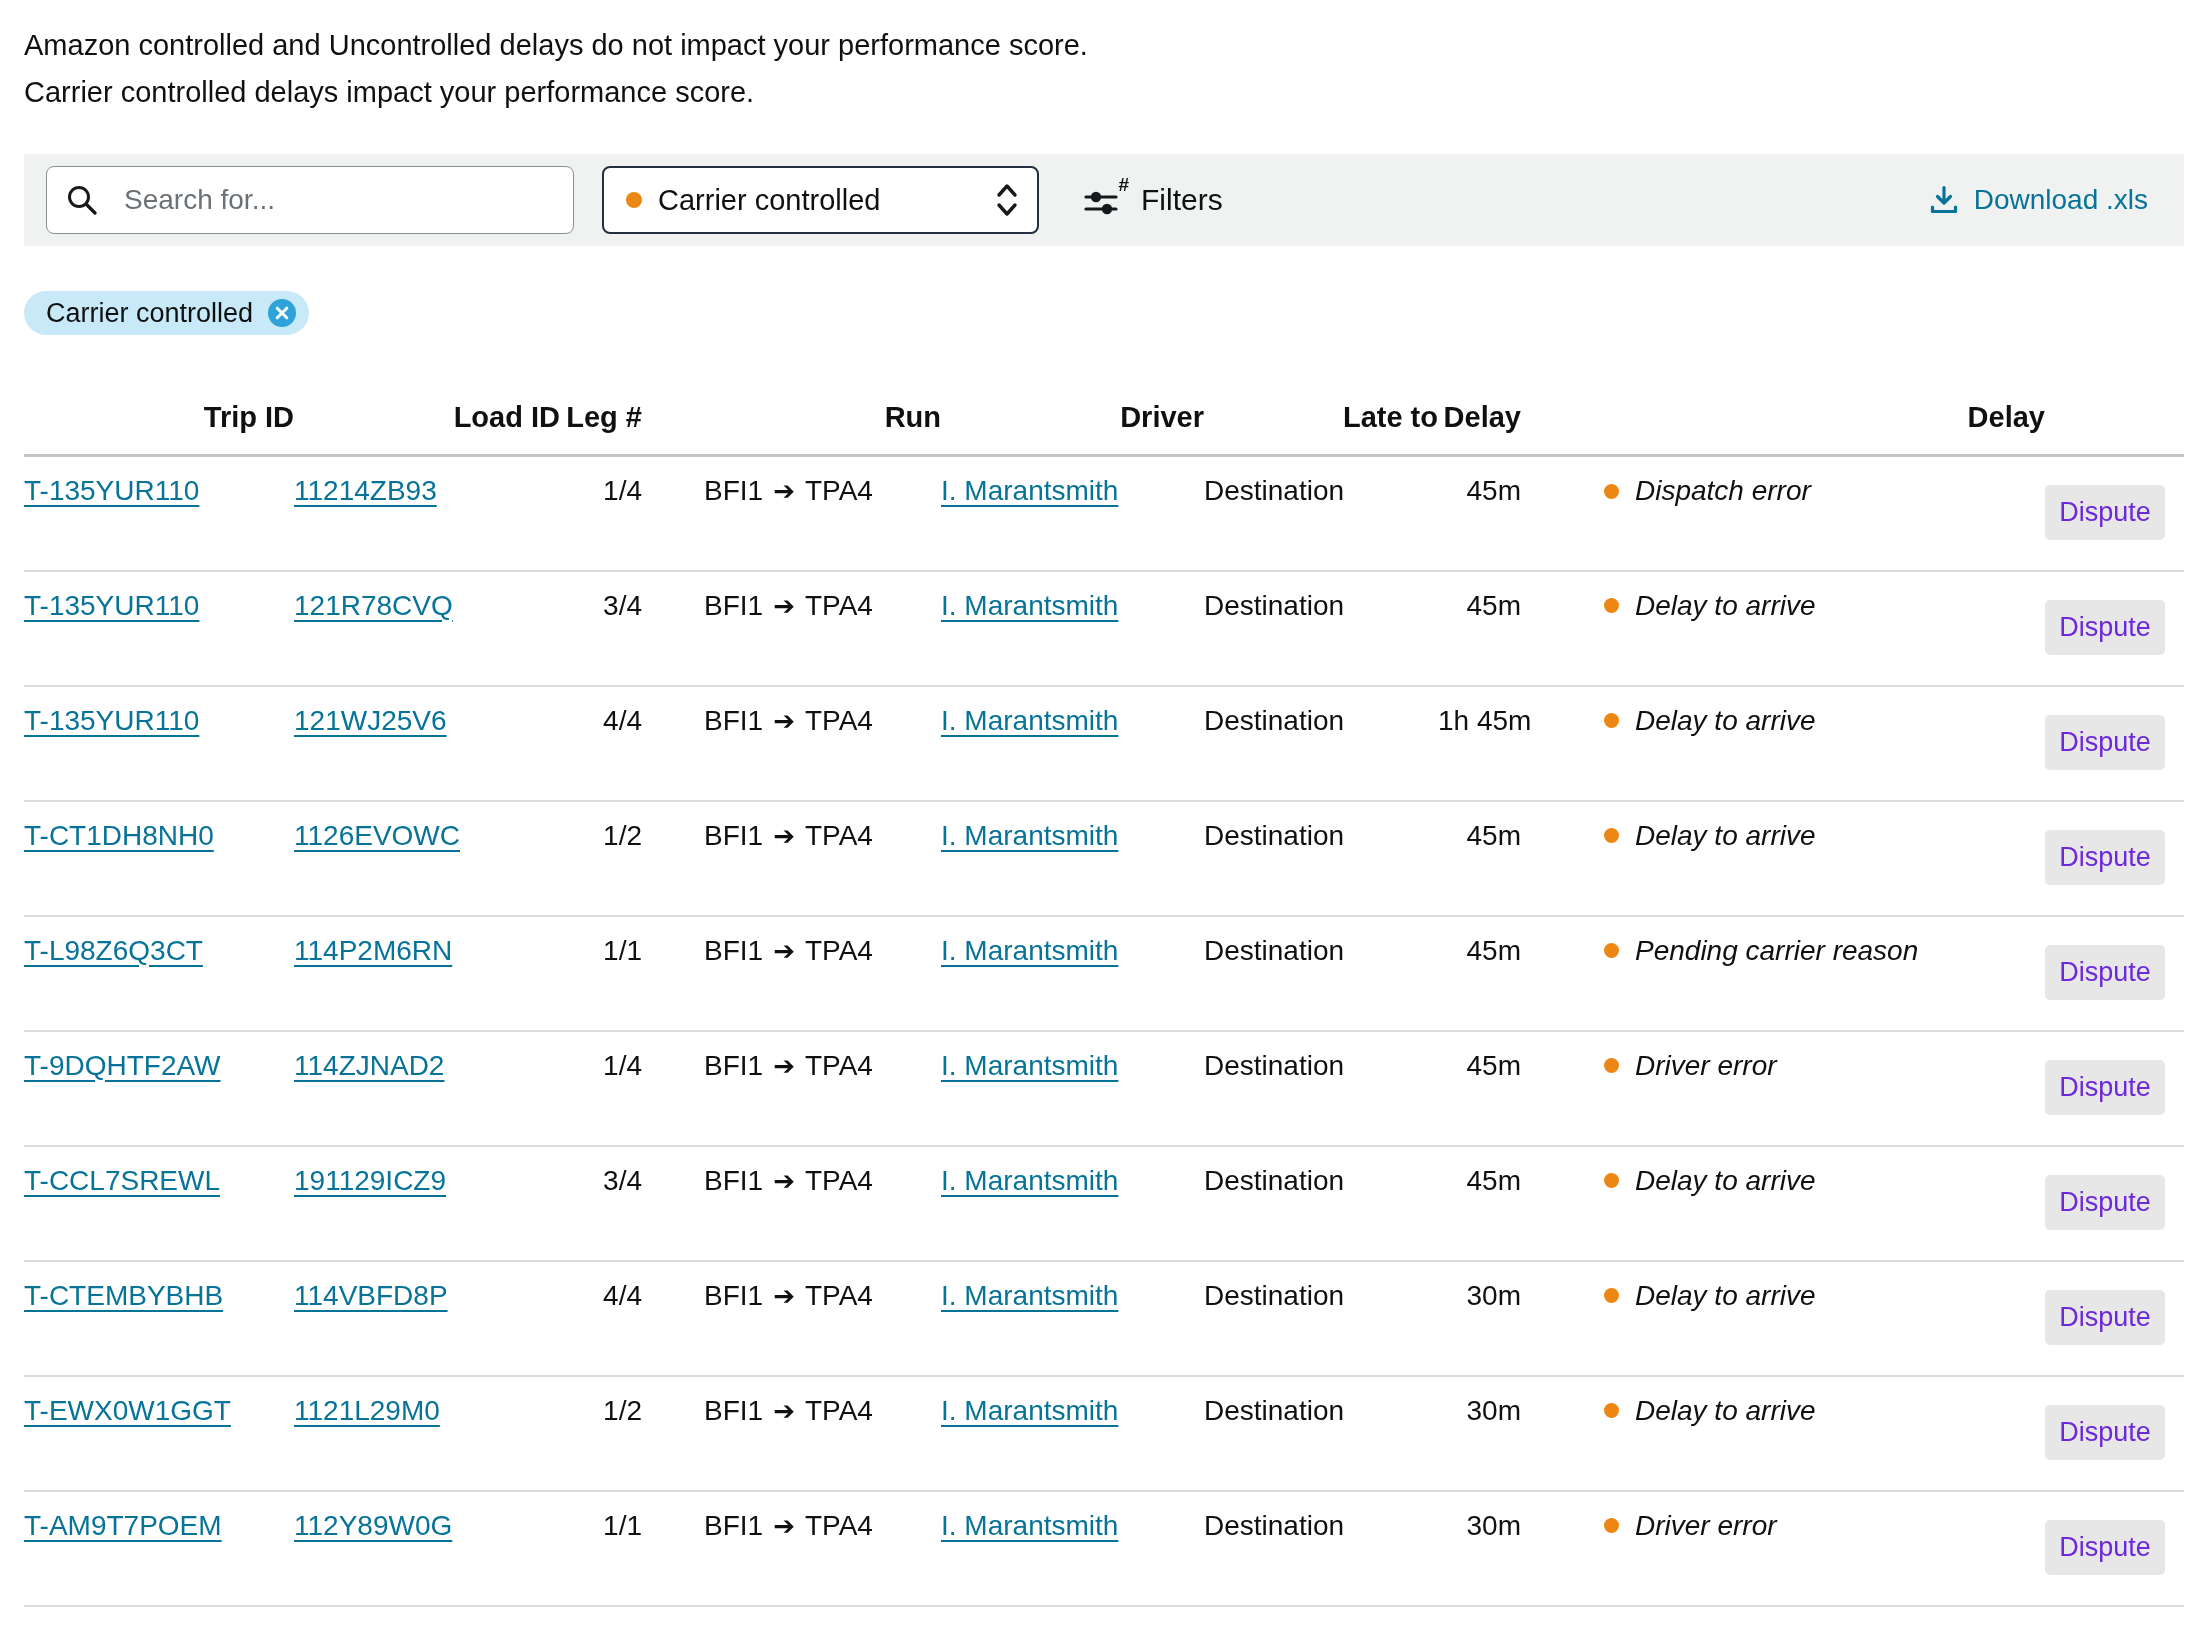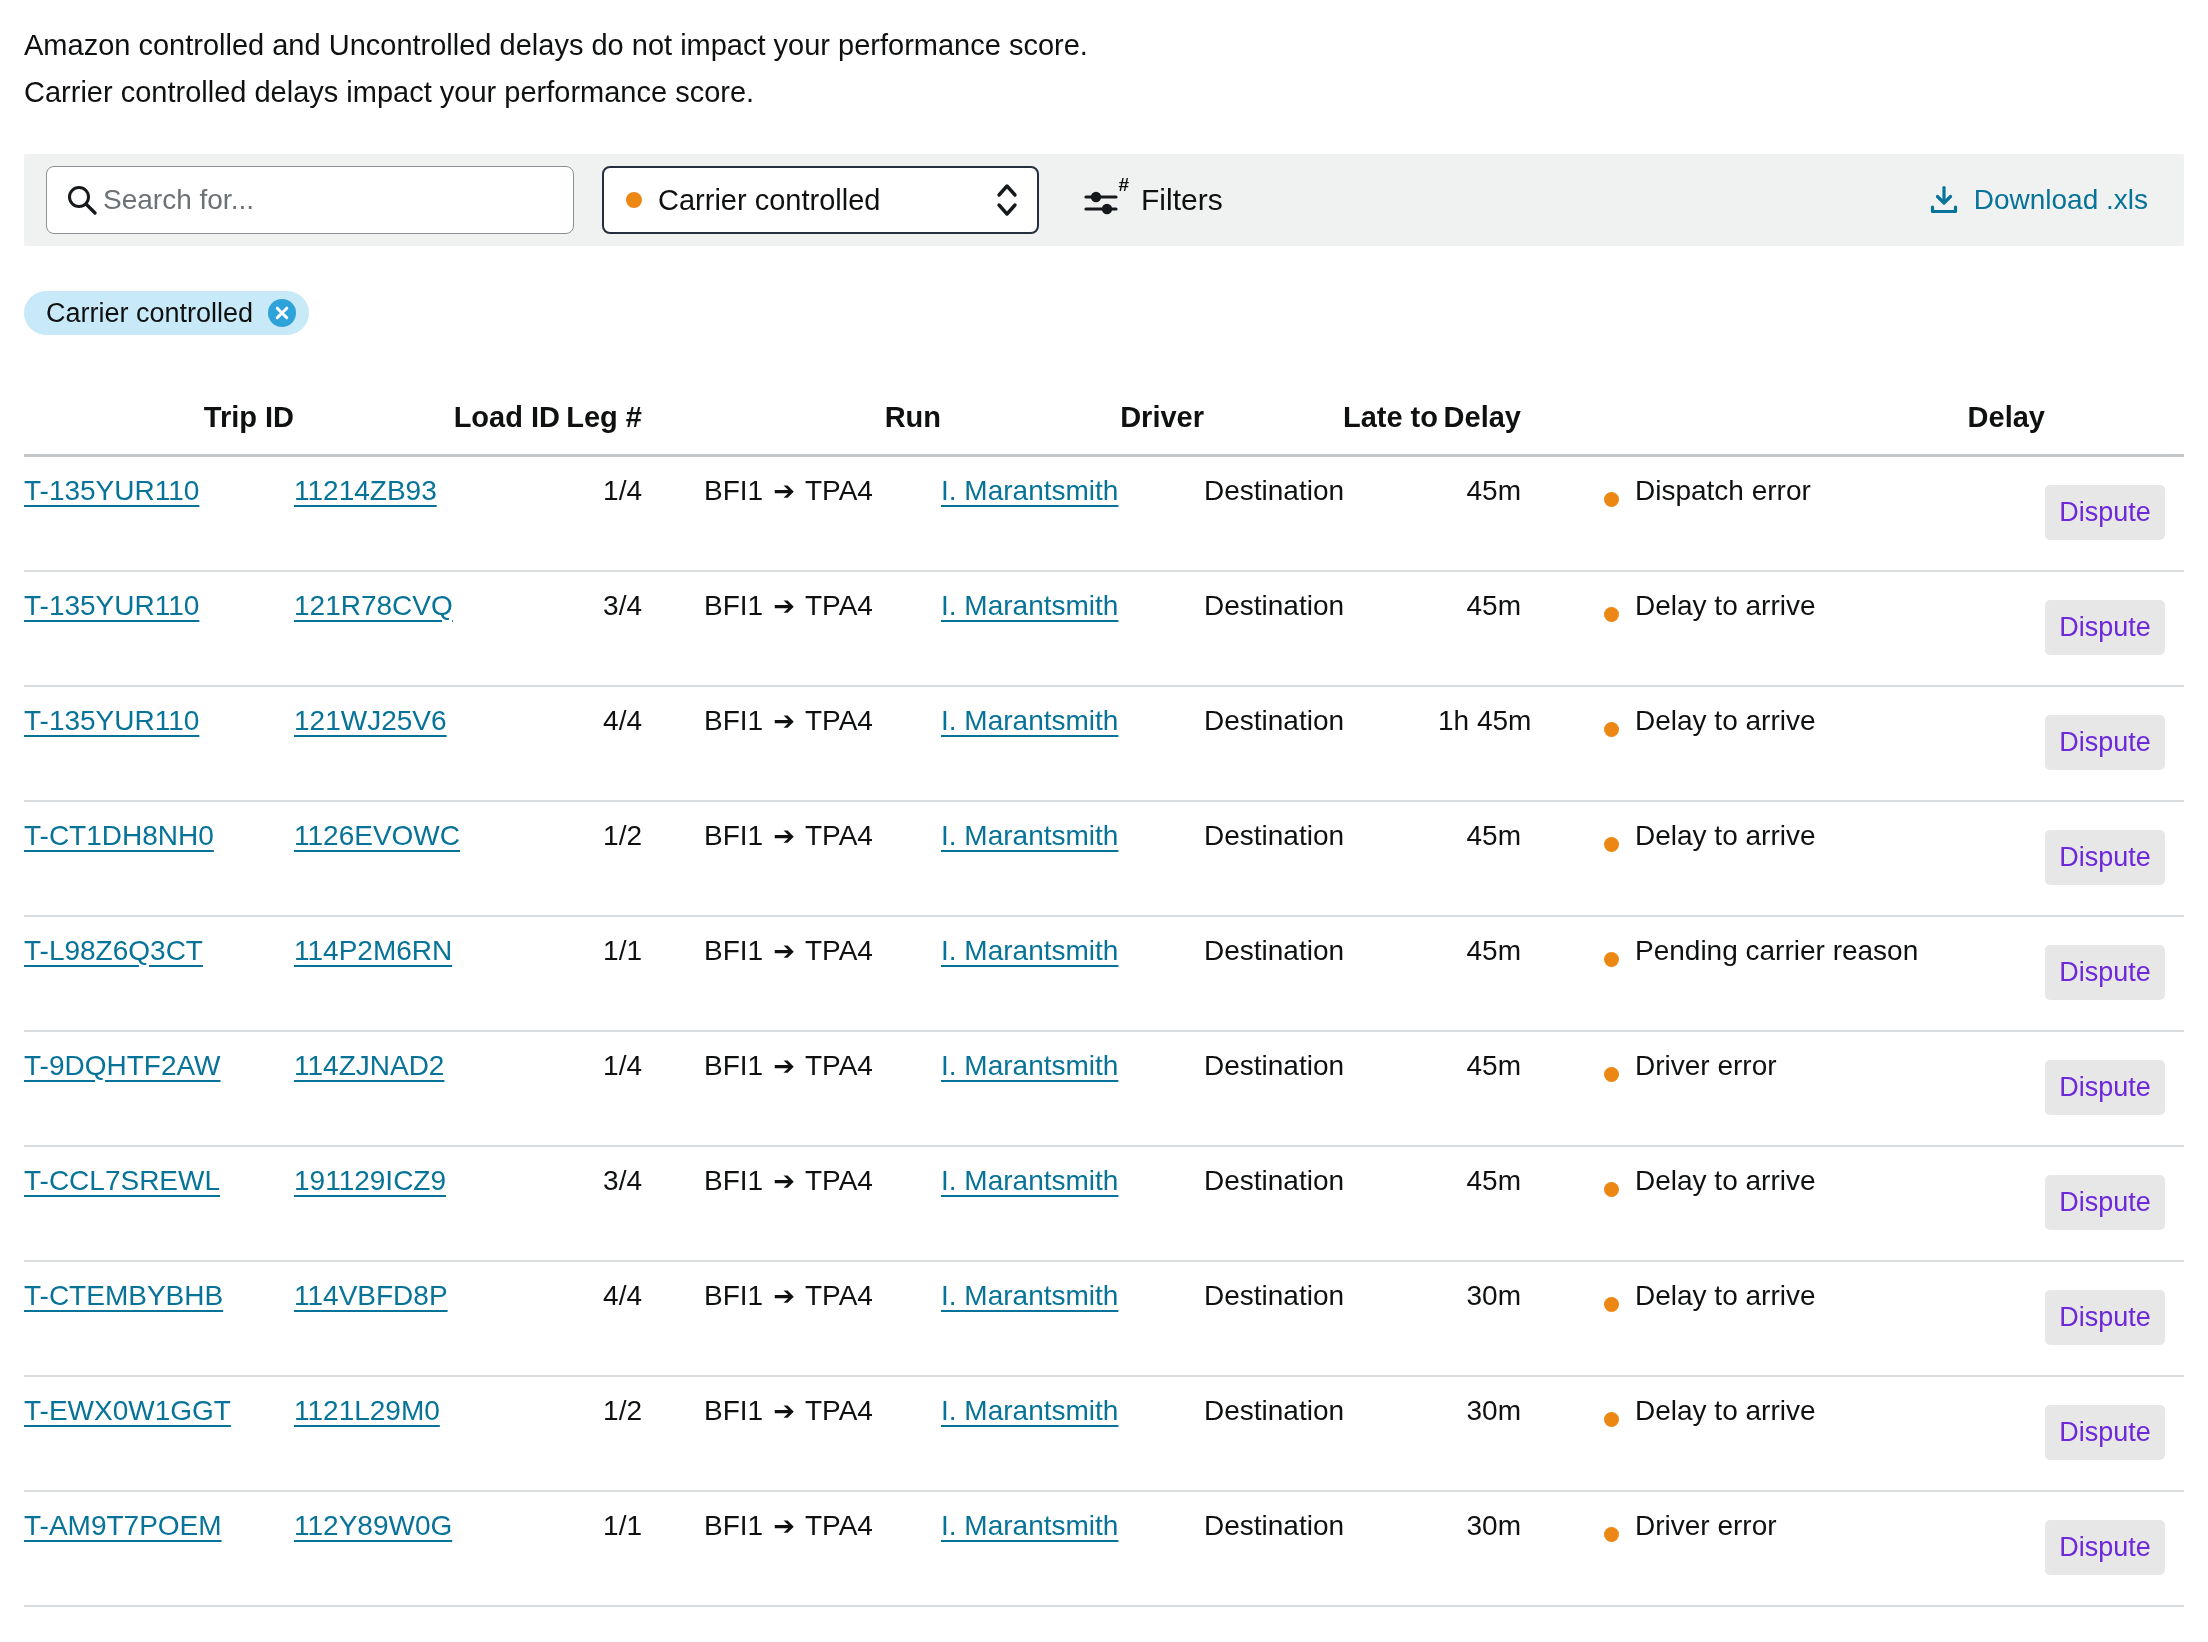--- a/index.html
+++ b/index.html
@@ -18,21 +18,21 @@
   .subtitle p{ font-size:29px; line-height:47px; }
 
   
   .toolbar{
     margin-top:38px; height:92px; background:var(--toolbar-bg);
     display:flex; align-items:center; padding:0 36px 0 22px; gap:28px;
     border-radius:2px;
   }
   .search-box{
     width:528px; height:68px; background:#fff; border:1px solid #8B9095;
-    border-radius:8px; display:flex; align-items:center; padding:0 16px 0 18px; gap:4px;
+    border-radius:8px; display:flex; align-items:center; padding:0 16px 0 18px; gap:25px;
     flex:0 0 auto;
   }
   .search-box input{
     border:none; outline:none; background:transparent; flex:1;
     font-size:28px; color:var(--text); font-family:inherit; min-width:0;
   }
   .search-box input::placeholder{ color:#6C7175; }
   .dropdown{
     width:437px; height:68px; background:#fff; border:2px solid var(--dd-border);
     border-radius:8px; display:flex; align-items:center; padding:0 16px 0 22px; gap:16px;
@@ -72,21 +72,21 @@
   }
   td{
     height:115px; vertical-align:top; padding:18px 0 0 0;
     font-size:28px; border-bottom:2px solid #DADDDF; white-space:nowrap;
   }
   th.num, td.num{ text-align:right; }
   .pad-leg{ padding-right:62px; }
   .pad-delay{ padding-right:83px; }
   a.cell-link{ color:var(--teal); text-decoration:underline; text-underline-offset:5px; }
   .run-arrow{ margin:0 10px; font-size:26px; }
-  .reason-wrap{ display:flex; align-items:flex-end; gap:16px; }
+  .reason-wrap{ display:flex; align-items:center; gap:16px;font-style:italic; }
   .reason-dot{ width:15px; height:15px; border-radius:50%; background:var(--orange); flex:0 0 auto; }
   td.action{ padding-top:28px; }
   .dispute-btn{
     width:120px; height:55px; background:var(--btn-bg); border:none; border-radius:5px;
     font-family:inherit; font-size:27px; color:#6d28d9; cursor:pointer;
   }
 </style>
 </head>
 <body>
 

